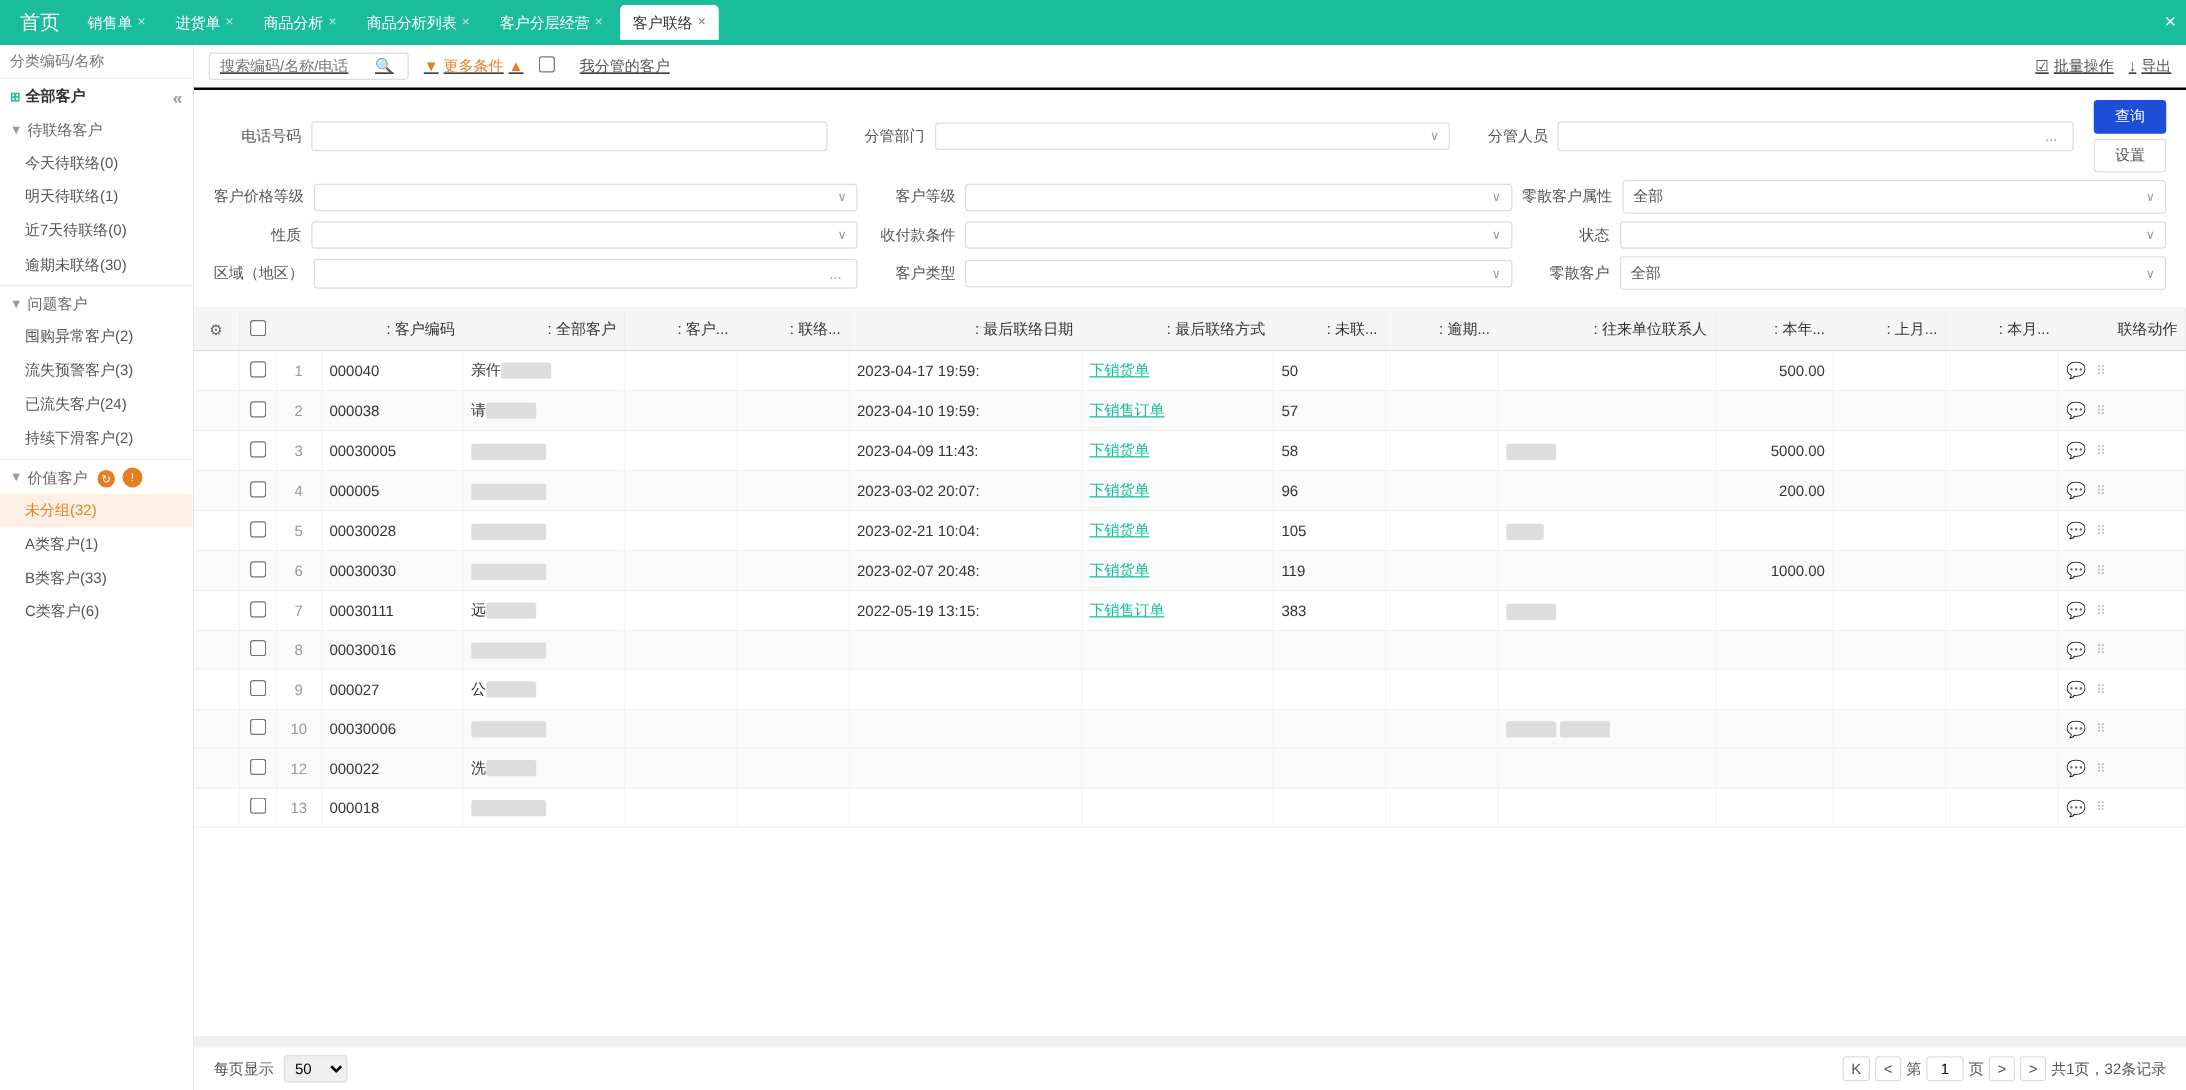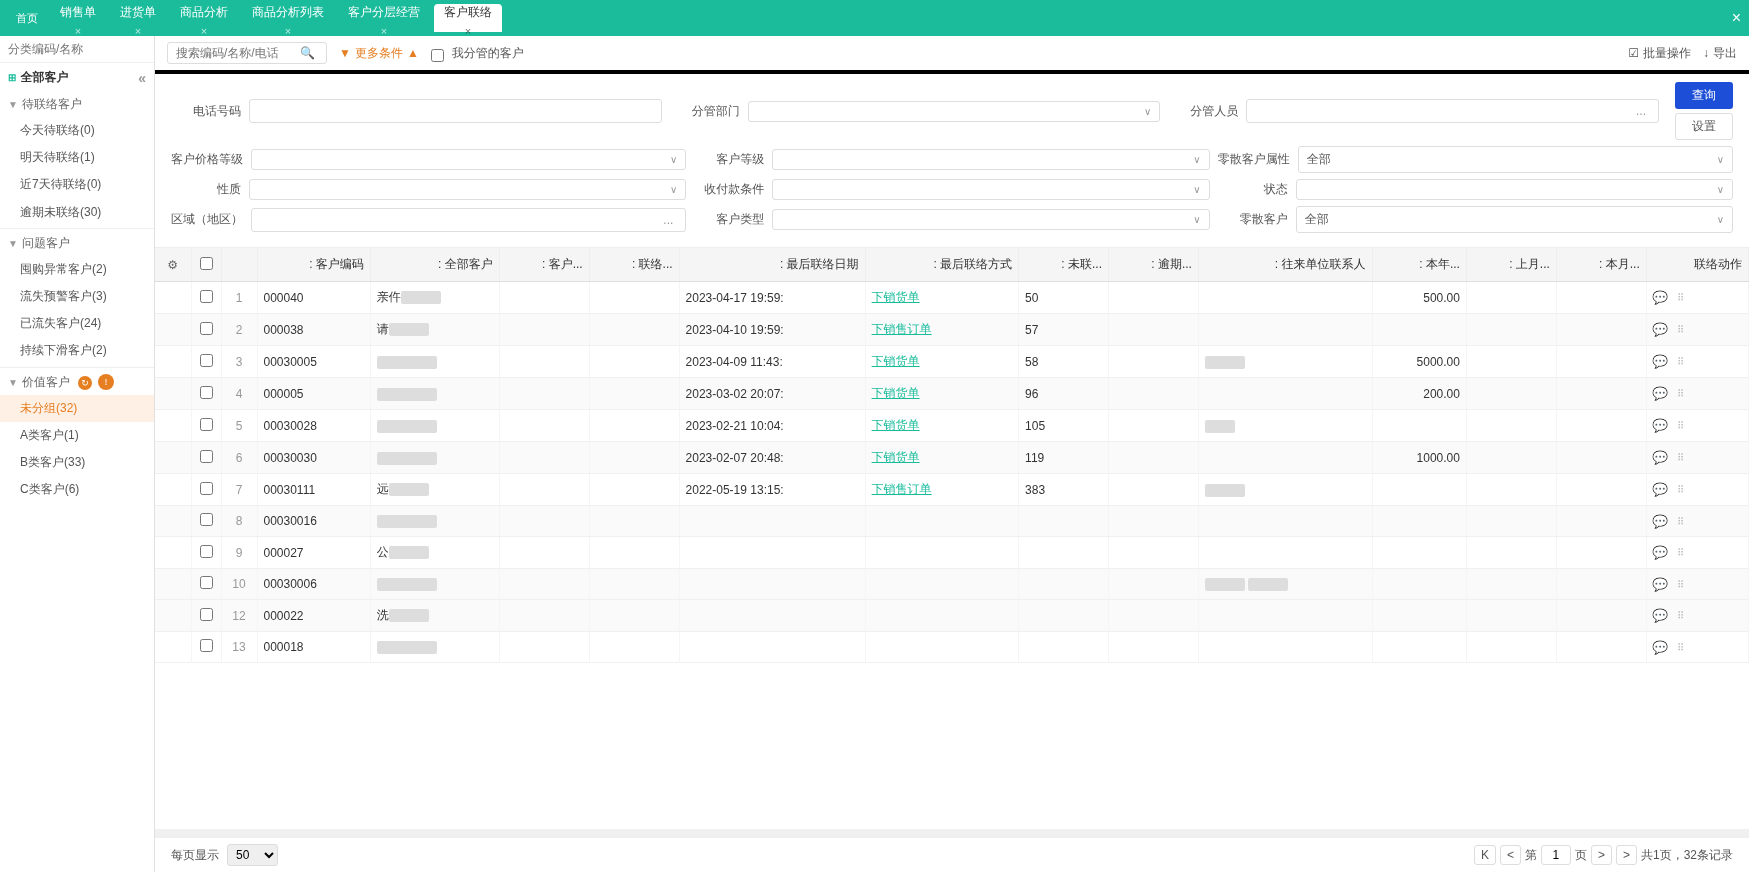--- a/index.html
+++ b/index.html
@@ -18,35 +18,34 @@
     .top-nav .nav-item {
       display: flex;
       align-items: center;
       padding: 0 10px;
       height: 28px;
       border-radius: 4px 4px 0 0;
       cursor: pointer;
       color: white;
       font-size: 13px;
       gap: 4px;
-      flex-direction: column;
     }
     .top-nav .nav-item.active {
       background: white;
       color: #333;
     }
     .top-nav .nav-item .close-x {
       font-size: 11px;
       opacity: 0.7;
     }
     .top-nav .home-btn {
       padding: 0 8px;
       color: white;
       cursor: pointer;
-      font-size: 11px;
+      font-size: 16px;
     }
     .top-nav-right {
       margin-left: auto;
       color: white;
       cursor: pointer;
       font-size: 16px;
     }
 
     
     .main-layout {
@@ -119,40 +118,41 @@
       flex-direction: column;
       overflow: hidden;
     }
 
     
     .filter-bar {
       display: flex;
       align-items: center;
       padding: 6px 12px;
       background: white;
-      border-bottom: 4px solid #000000;
+      border-bottom: 2px solid #000000;
       gap: 12px;
+      text-decoration: underline;
     }
     .filter-search {
       display: flex;
       align-items: center;
       border: 1px solid #ddd;
       border-radius: 3px;
       padding: 3px 8px;
       gap: 4px;
       min-width: 160px;
     }
     .filter-search input {
       border: none; outline: none; font-size: 12px; color: #999; width: 120px;
     }
     .filter-more {
       display: flex; align-items: center; gap: 4px; color: #e67e22; cursor: pointer;
     }
     .filter-my-customer {
-      display: flex; align-items: flex-end; gap: 8px; color: #555; cursor: pointer;
+      display: flex; align-items: flex-start; gap: 20px; color: #555; cursor: pointer;
     }
     .filter-right {
       margin-left: auto;
       display: flex;
       gap: 12px;
     }
     .filter-right .action-btn {
       display: flex; align-items: center; gap: 4px; color: #555; cursor: pointer;
     }
 

